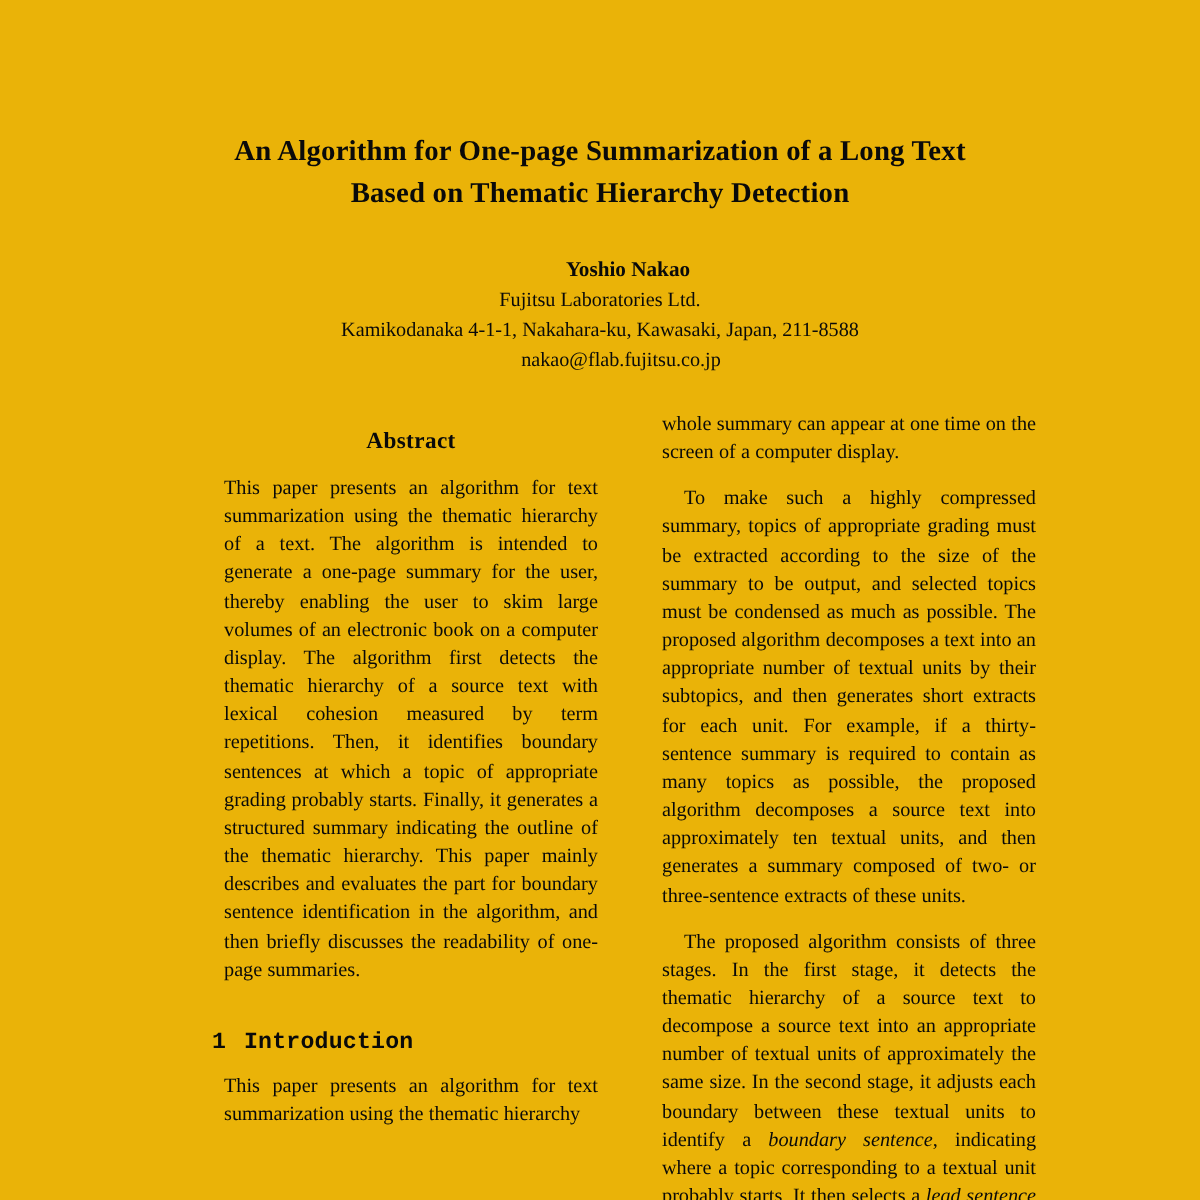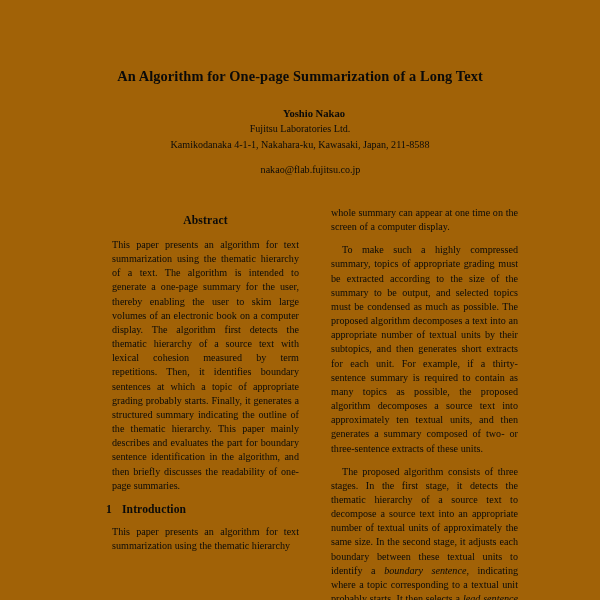--- a/index.html
+++ b/index.html
@@ -15,21 +15,21 @@
     font-family: "Liberation Serif", "DejaVu Serif", serif;
     color: #0a0a0a;
     -webkit-font-smoothing: antialiased;
   }
 
   .page {
     position: relative;
     width: 600px;
     height: 600px;
     overflow: hidden;
-    background: #a16207;
+    background: #eab308;
   }
 
   
   .titleblock {
     padding-top: 66px;
     text-align: center;
   }
   .paper-title {
     font-size: 14.4px;
     font-weight: bold;
@@ -54,21 +54,21 @@
     margin-left: 28px;
   }
   .author-affil,
   .author-address,
   .author-email {
     font-size: 10.1px;
     display: block;
   }
   .author-affil { margin-top: 1px; }
   .author-address { margin-top: 1px; }
-  .author-email { margin-top: 11px; padding-left: 21px; }
+  .author-email { margin-top: 1px; padding-left: 21px; }
 
   
   .columns {
     position: absolute;
     top: 206px;
     left: 12px;
     width: 600px;
     height: 394px;
     overflow: hidden;
   }
@@ -86,22 +86,23 @@
     text-align: center;
     font-size: 11.6px;
     font-weight: bold;
     margin: 8px 0 11px 0;
     letter-spacing: 0.2px;
   }
 
   .section-head {
     font-size: 11.6px;
     font-weight: bold;
-    margin: 10px 0 9px 0;
+    margin: 22px 0 9px 0;
     letter-spacing: 0.1px;
+    font-family: Liberation Mono, monospace;
   }
   .section-head .secnum {
     display: inline-block;
     min-width: 16px;
   }
 
   p.body {
     margin: 6px;
     font-size: 10.15px;
     line-height: 1.395;
@@ -126,20 +127,21 @@
   }
 </style>
 </head>
 <body>
 
 <div class="page">
 
   <div class="titleblock">
     <h1 class="paper-title">
       <span class="tline">An Algorithm for One-page Summarization of a Long Text</span>
+      <span class="tline">Based on Thematic Hierarchy Detection</span>
     </h1>
 
     <div class="authorblock">
       <span class="author-name">Yoshio Nakao</span>
       <span class="author-affil">Fujitsu Laboratories Ltd.</span>
       <span class="author-address">Kamikodanaka 4-1-1, Nakahara-ku, Kawasaki, Japan, 211-8588</span>
       <span class="author-email">nakao@flab.fujitsu.co.jp</span>
     </div>
   </div>
 

